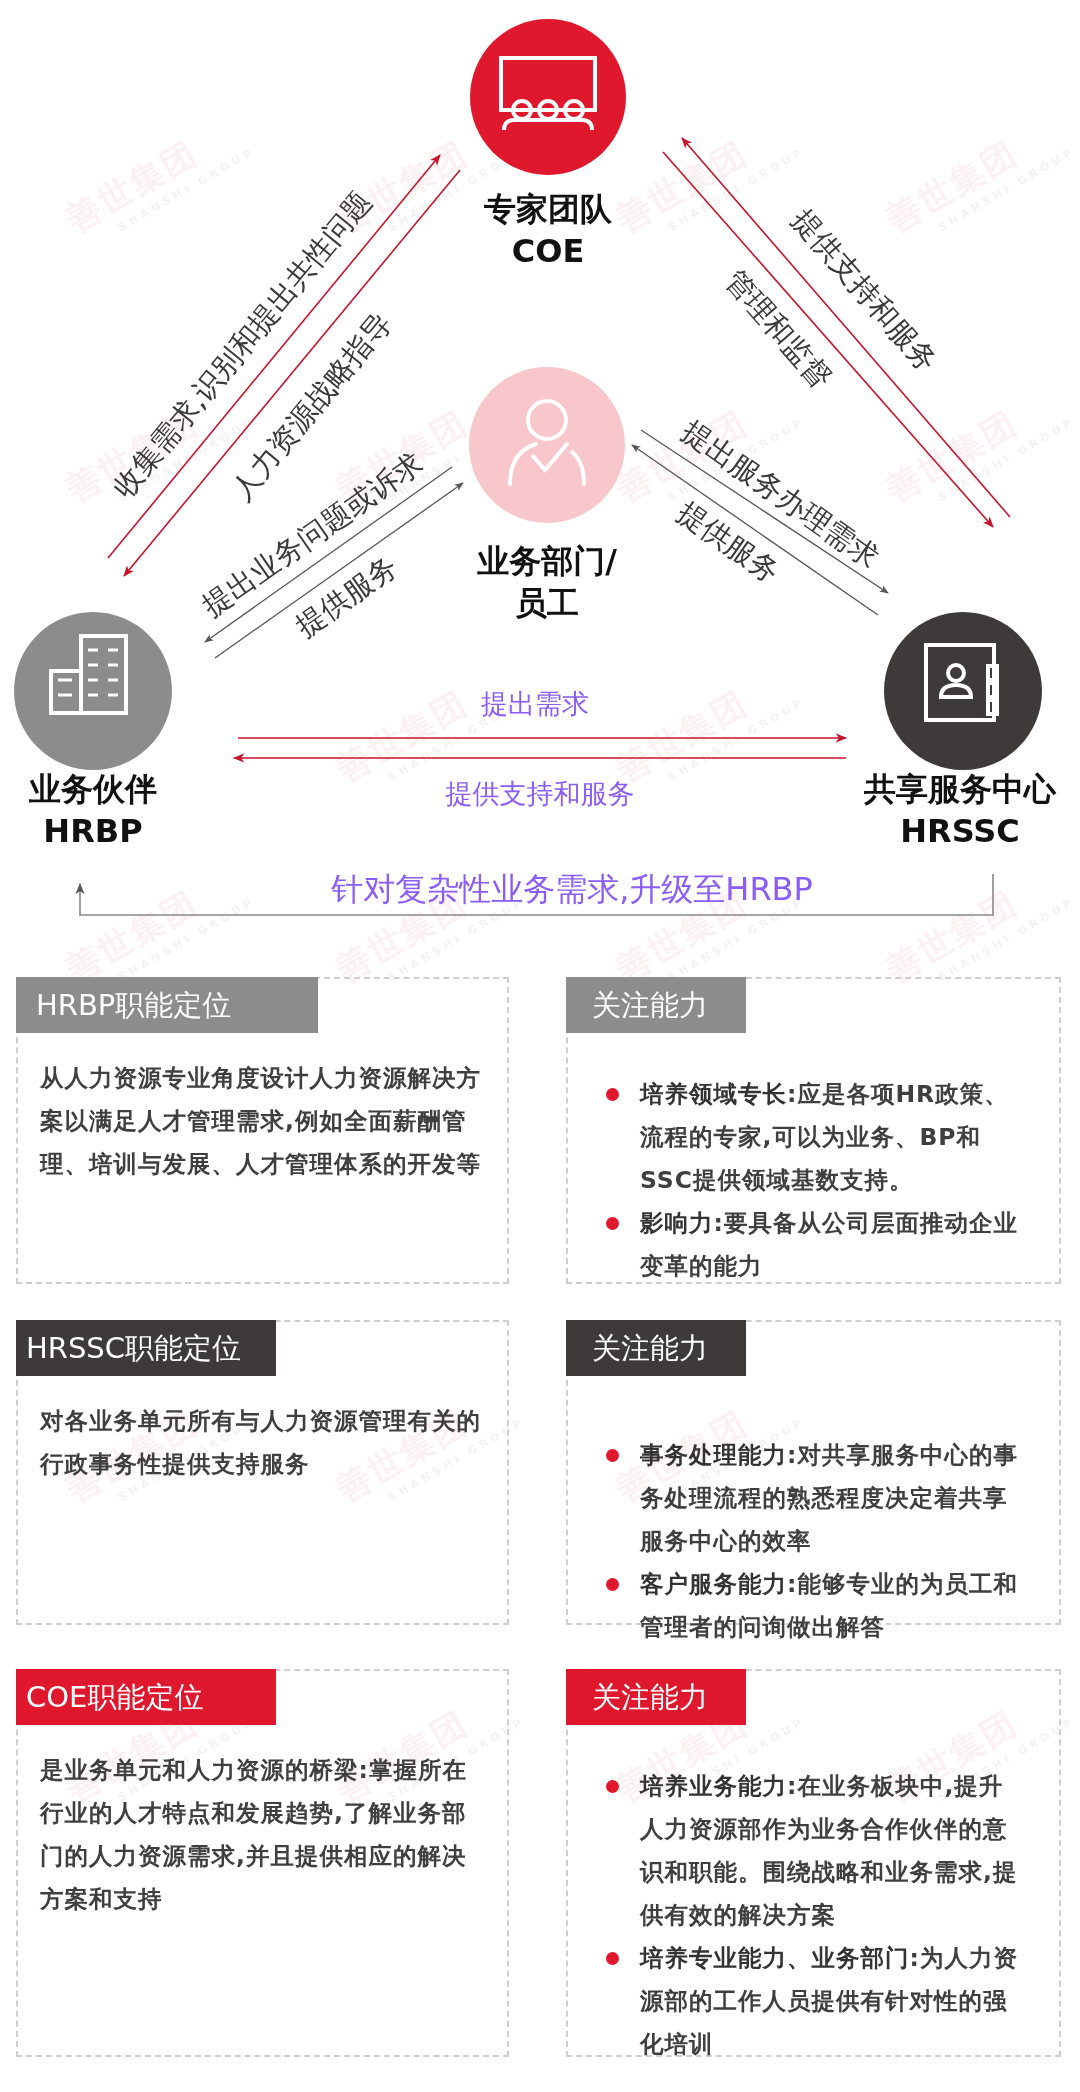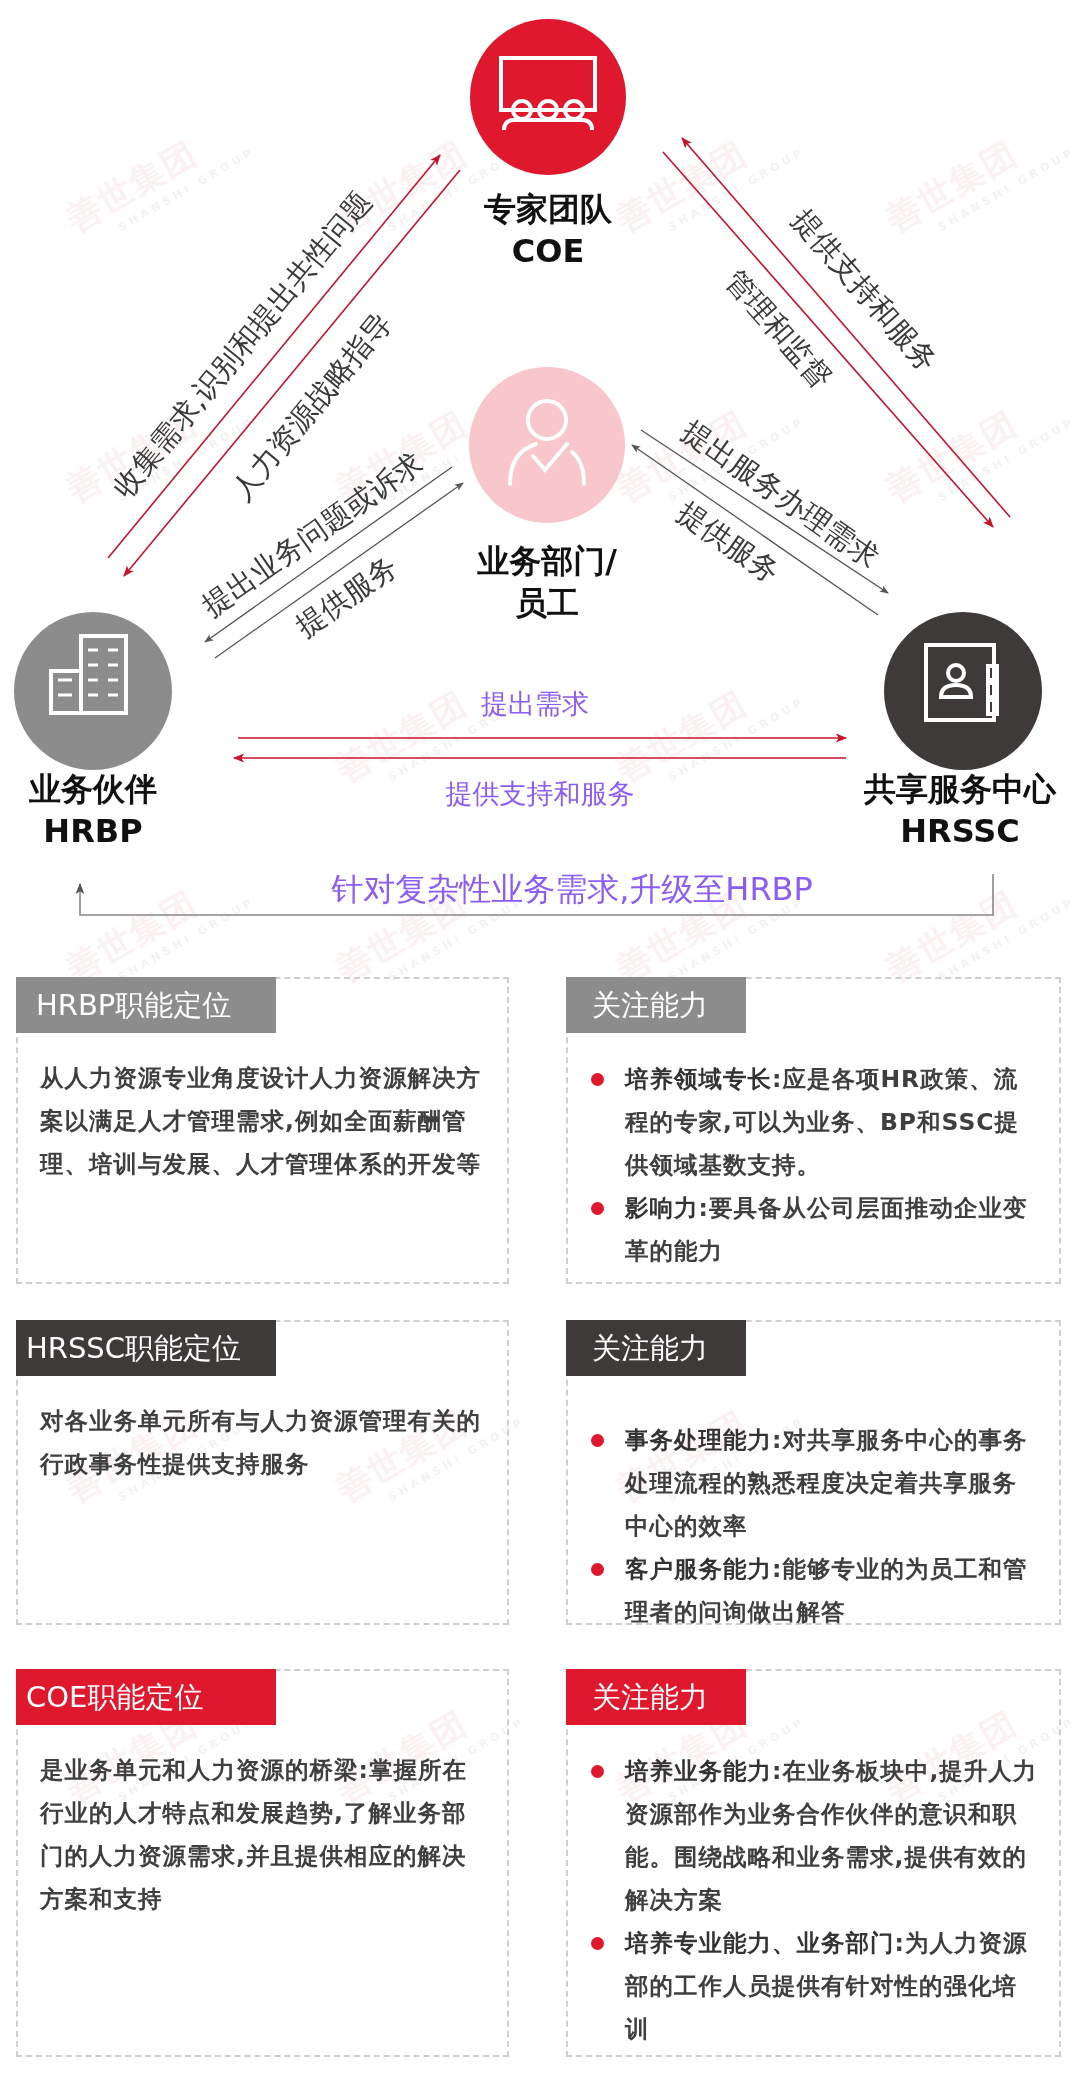--- a/index.html
+++ b/index.html
@@ -13,21 +13,21 @@
   .h-label { position:absolute; white-space:nowrap; font-size:27px; color:#8b5cf6;
              transform:translateX(-50%); }
   .watermark { position:absolute; font-size:34px; font-weight:bold; color:rgba(225,120,130,0.10);
                transform:rotate(-30deg); white-space:nowrap; pointer-events:none; letter-spacing:2px; }
   .watermark small { display:block; font-size:11px; letter-spacing:4px; color:rgba(150,150,150,0.12); margin-left:40px; }
   .card { position:absolute; border:2px dashed #cfcfcf; box-sizing:border-box; background:transparent; }
   .card-tab { position:absolute; left:-2px; top:-2px; height:56px; color:#fff; font-size:29px;
               line-height:56px; padding:0 20px; box-sizing:border-box; }
   .card-body { position:absolute; left:22px; right:18px; top:78px; font-size:23.5px; line-height:43px;
                color:#3f3f3f; letter-spacing:1px;font-weight:bold; }
-  .bullets { list-style:none; margin:1px; padding:0; }
+  .bullets { list-style:none; margin:16px; padding:0; }
   .bullets li { position:relative; padding-left:46px; }
   .bullets li::before { content:""; position:absolute; left:12px; top:15px; width:13px; height:13px;
                         border-radius:50%; background:#e0182d; }
   .bullets b { color:#333; }
 </style>
 </head>
 <body>
 
 <div>
   <div class="watermark" style="left:60px;top:150px"><span>善世集团</span><small>SHANSHI GROUP</small></div>
@@ -182,21 +182,21 @@
   <div class="rot-label" style="left:347px;top:597px;transform:translate(-50%,-50%) rotate(-35deg)">提供服务</div>
   <div class="rot-label" style="left:780px;top:495px;transform:translate(-50%,-50%) rotate(35deg)">提出服务办理需求</div>
   <div class="rot-label" style="left:728px;top:543px;transform:translate(-50%,-50%) rotate(35deg)">提供服务</div>
 
   <div class="h-label" style="left:535px;top:686px">提出需求</div>
   <div class="h-label" style="left:540px;top:776px">提供支持和服务</div>
   <div class="h-label" style="left:572px;top:868px;font-size:32px">针对复杂性业务需求,升级至HRBP</div>
 </div>
 
 <div class="card" style="left:16px;top:977px;width:493px;height:307px">
-  <div class="card-tab" style="background:#8C8C8C;width:260px">HRBP职能定位</div>
+  <div class="card-tab" style="background:#8C8C8C;width:302px">HRBP职能定位</div>
   <div class="card-body">从人力资源专业角度设计人力资源解决方案以满足人才管理需求,例如全面薪酬管理、培训与发展、人才管理体系的开发等</div>
 </div>
 
 <div class="card" style="left:566px;top:977px;width:495px;height:307px">
   <div class="card-tab" style="background:#8C8C8C;width:180px;padding-left:26px">关注能力</div>
   <div class="card-body" style="left:10px">
     <ul class="bullets">
       <li><b>培养领域专长</b><span>:应是各项HR政策、流程的专家,可以为业务、BP和SSC提供领域基数支持。</span></li>
       <li><b>影响力</b><span>:要具备从公司层面推动企业变革的能力</span></li>
     </ul>

